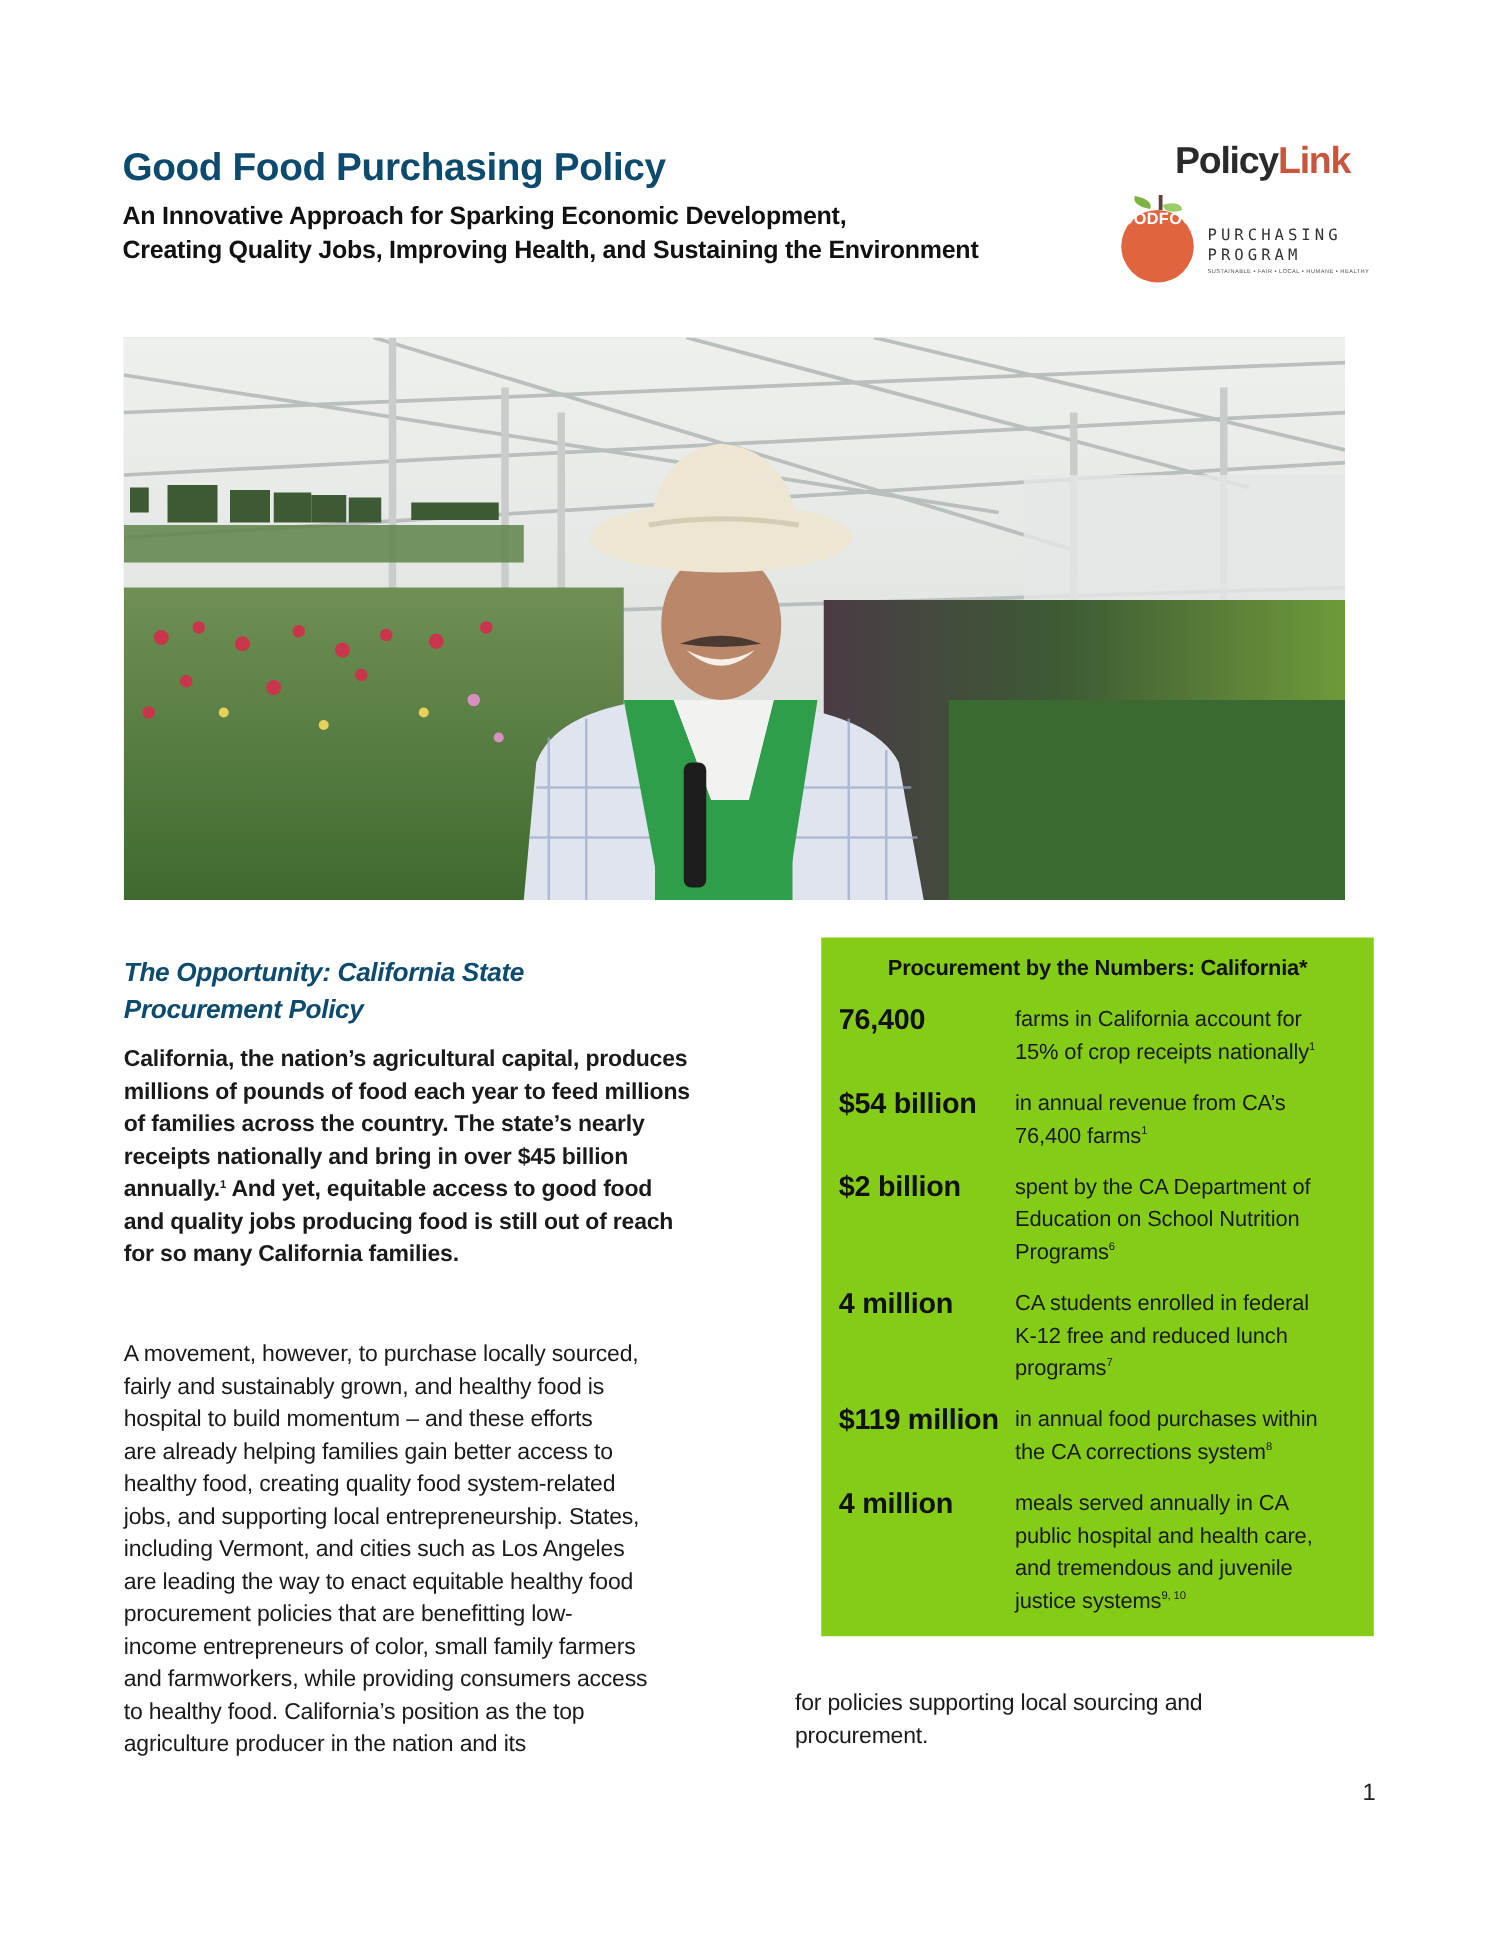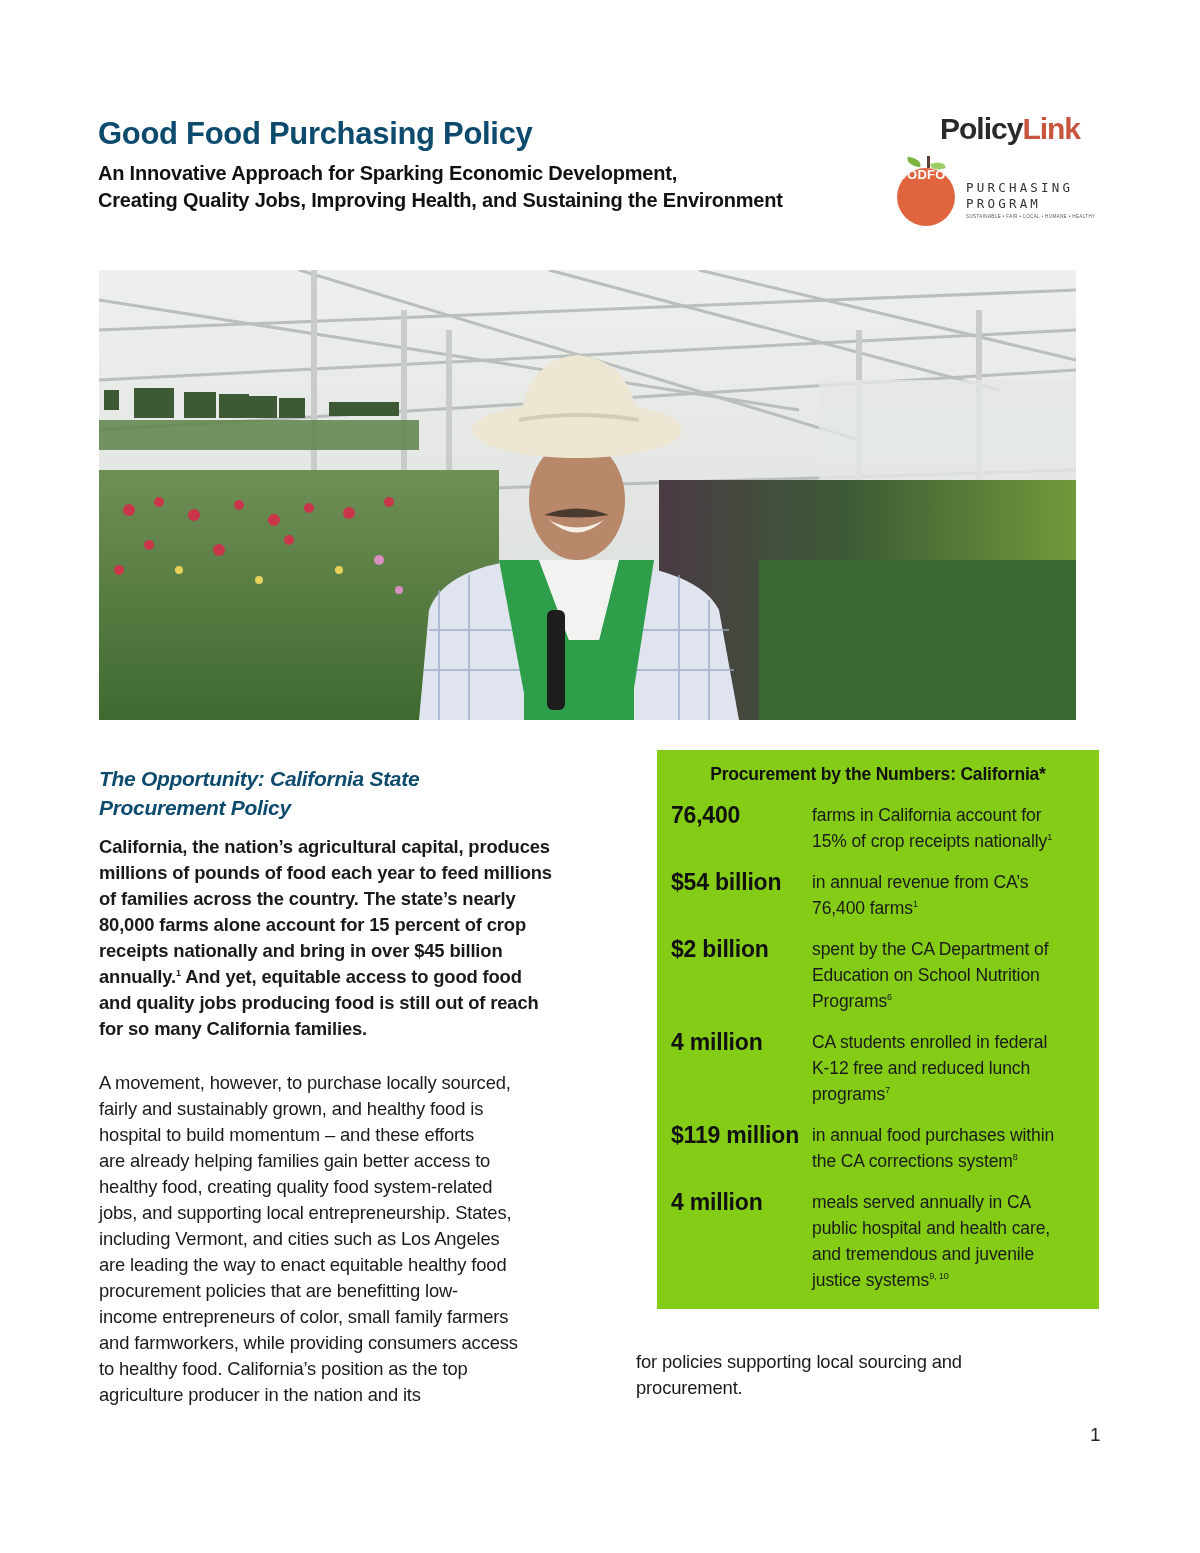--- a/index.html
+++ b/index.html
@@ -173,21 +173,20 @@
 
 <div class="section-heading">
   <div>The Opportunity: California State</div>
   <div>Procurement Policy</div>
 </div>
 
 <div class="body-text p1">
   <span class="line">California, the nation’s agricultural capital, produces</span>
   <span class="line">millions of pounds of food each year to feed millions</span>
   <span class="line">of families across the country.  The state’s nearly</span>
-  <span class="line">80,000 farms alone account for 15 percent of crop</span>
   <span class="line">receipts nationally and bring in over $45 billion</span>
   <span class="line"><span>annually.</span><sup>1</sup> <span>And yet, equitable access to good food</span></span>
   <span class="line">and quality jobs producing food is still out of reach</span>
   <span class="line">for so many California families.</span>
 </div>
 
 <div class="body-text p2">
   <span class="line">A movement, however, to purchase locally sourced,</span>
   <span class="line">fairly and sustainably grown, and healthy food is</span>
   <span class="line">hospital to build momentum – and these efforts</span>

